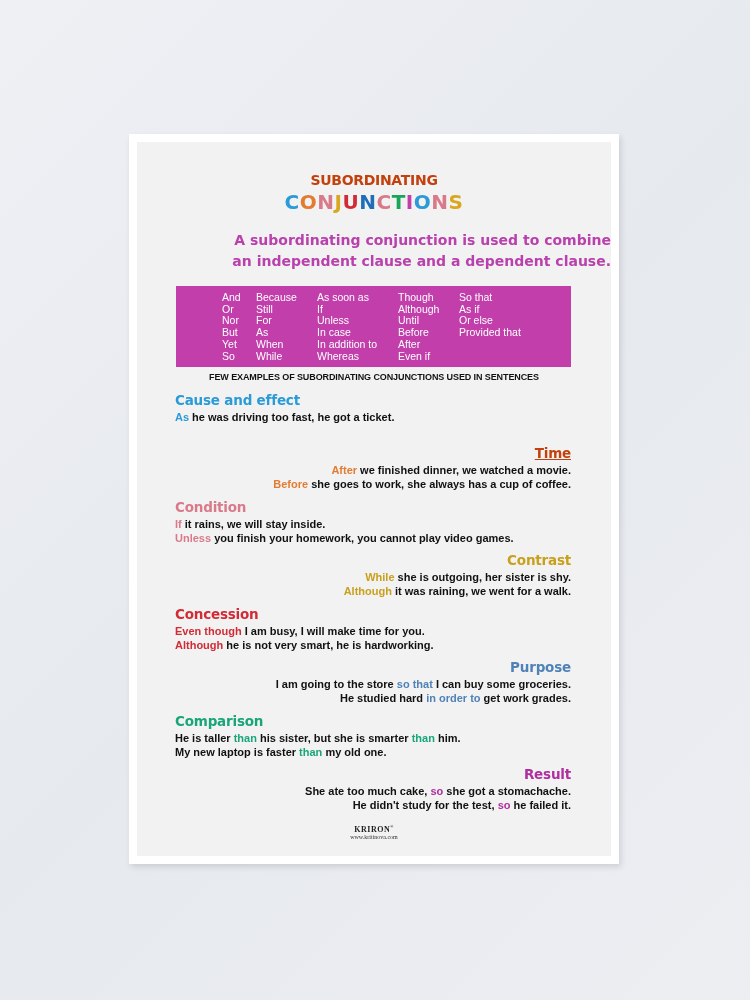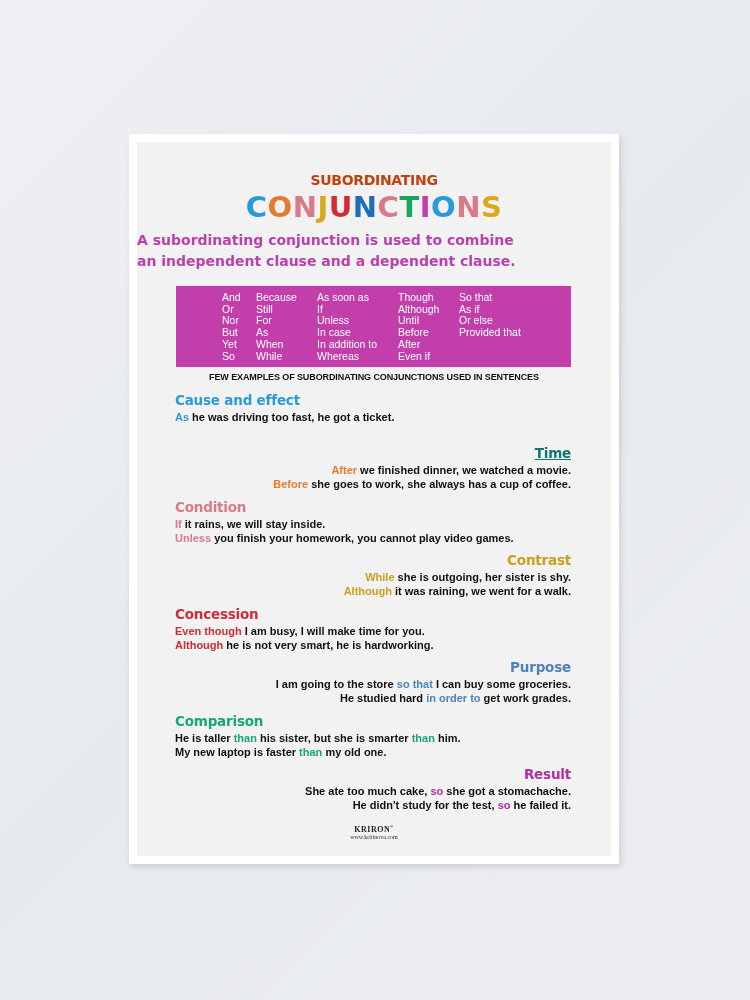--- a/index.html
+++ b/index.html
@@ -20,25 +20,25 @@
     }
     .content { position: absolute; left: 0; top: 0; width: 474px; height: 714px; }
 
     .title-small {
       position: absolute; top: 30px; left: 0; width: 100%; text-align: center;
       font-family: "DejaVu Sans", sans-serif; font-weight: bold; font-size: 14px;
       color: #c2410c; letter-spacing: -0.3px;
     }
     .title-big {
       position: absolute; top: 48px; left: 0; width: 100%; text-align: center;
-      font-family: "DejaVu Sans", sans-serif; font-weight: bold; font-size: 29px;
+      font-family: "DejaVu Sans", sans-serif; font-weight: bold; font-size: 20px;
       letter-spacing: 0.5px;
     }
     .subtitle {
-      position: absolute; top: 88px; left: 0; width: 100%; text-align: left;
+      position: absolute; top: 88px; left: 0; width: 100%; text-align: right;
       font-family: "DejaVu Sans", sans-serif; font-weight: bold; font-size: 14px;
       line-height: 21px; color: #b940ad;
     }
     .conj-box {
       position: absolute; left: 39px; top: 144px; width: 395px; height: 81px;
       background: #c13eab;
     }
     .conj-col {
       position: absolute; top: 6px;
       font-size: 10.5px; line-height: 11.7px; color: #ffffff;
@@ -130,21 +130,21 @@
       </div>
 
       <div class="examples-heading">FEW EXAMPLES OF SUBORDINATING CONJUNCTIONS USED IN SENTENCES</div>
 
       <div id="sections">
           <div class="section" style="top: 250px;">
             <div class="sec-title" style="color: rgb(42, 154, 216);">Cause and effect</div>
             <div class="sentence"><span class="kw" style="color: rgb(42, 154, 216);">As</span><span> he was driving too fast, he got a ticket.</span></div>
           </div>
           <div class="section right" style="top: 303px;">
-            <div class="sec-title" style="color: #0f766e; text-decoration: underline;">Time</div>
+            <div class="sec-title" style="color: #c2410c; text-decoration: underline;">Time</div>
             <div class="sentence"><span class="kw" style="color: rgb(227, 124, 49);">After</span><span> we finished dinner, we watched a movie.</span></div>
             <div class="sentence"><span class="kw" style="color: rgb(227, 124, 49);">Before</span><span> she goes to work, she always has a cup of coffee.</span></div>
           </div>
           <div class="section" style="top: 357px;">
             <div class="sec-title" style="color: rgb(217, 122, 138);">Condition</div>
             <div class="sentence"><span class="kw" style="color: rgb(217, 122, 138);">If</span><span> it rains, we will stay inside.</span></div>
             <div class="sentence"><span class="kw" style="color: rgb(217, 122, 138);">Unless</span><span> you finish your homework, you cannot play video games.</span></div>
           </div>
           <div class="section right" style="top: 410px;">
             <div class="sec-title" style="color: rgb(201, 160, 28);">Contrast</div>

